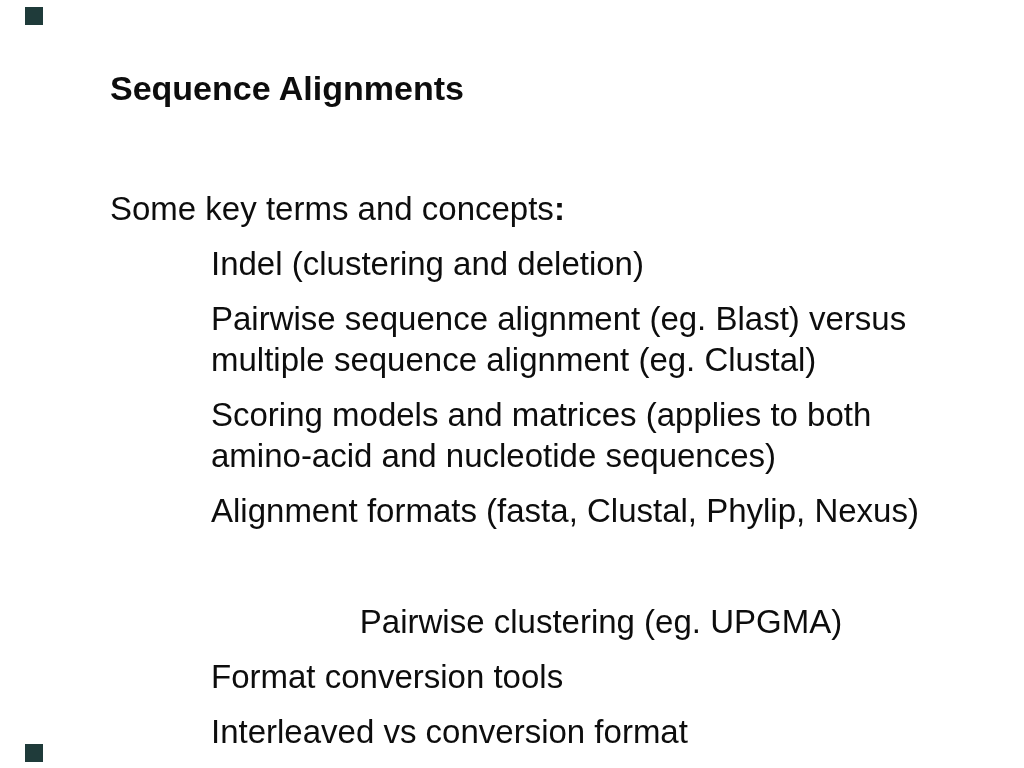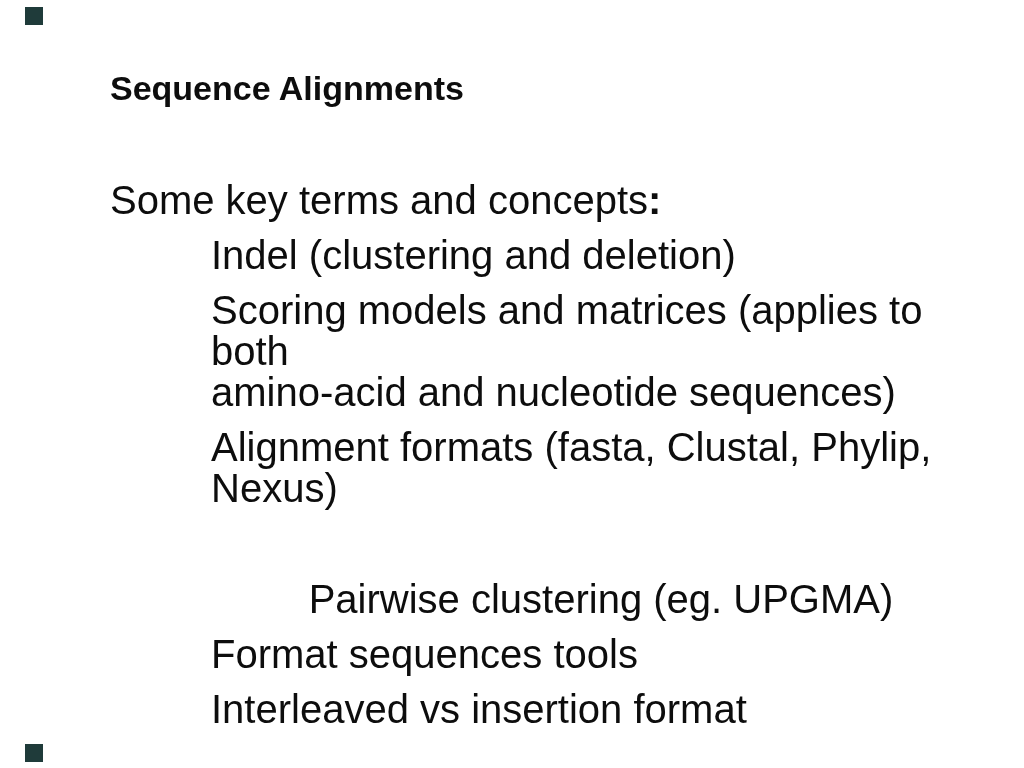--- a/index.html
+++ b/index.html
@@ -26,24 +26,24 @@
     position: absolute;
     left: 110px; top: 68px;
     font-size: 34px;
     font-weight: bold;
     line-height: 1.2;
     color: #0d0d0d;
     white-space: nowrap;
   }
   .body-text {
     position: absolute;
-    left: 110px; top: 180px;
+    left: 110px; top: 188px;
     width: 840px;
     color: #0d0d0d;
-    font-size: 40px;
+    font-size: 33px;
     line-height: 41px;
   }
   .body-text p { margin: 0 0 14px 0; }
   .intro-colon { font-weight: bold; }
   .key-terms-list .item {
     padding-left: 101px;
     width: 780px;
     white-space: pre-line;
   }
   .key-terms-list .item.gap-before { margin-top: 70px; text-align: center; }
@@ -57,22 +57,24 @@
 
   <div class="corner-mark bottom" style="background: rgb(31, 59, 58);"></div>
 
   <div class="slide-title" style="color: rgb(13, 13, 13);">Sequence Alignments</div>
 
   <div class="body-text" style="color: rgb(13, 13, 13);">
     <p><span>Some key terms and concepts</span><span class="intro-colon">:</span></p>
 
     <div class="key-terms-list">
         <p class="item">Indel (clustering and deletion)</p>
+        <p class="item">Pairwise sequence alignment (eg. Blast) versus
+multiple sequence alignment (eg. Clustal)</p>
         <p class="item">Scoring models and matrices (applies to both
 amino-acid and nucleotide sequences)</p>
         <p class="item">Alignment formats (fasta, Clustal, Phylip, Nexus)</p>
         <p class="item gap-before">Pairwise clustering (eg. UPGMA)</p>
-        <p class="item">Format sequences tools</p>
-        <p class="item">Interleaved vs insertion format</p>
+        <p class="item">Format conversion tools</p>
+        <p class="item">Interleaved vs conversion format</p>
       </div>
   </div>
 
 </div>
 
 </body></html>

